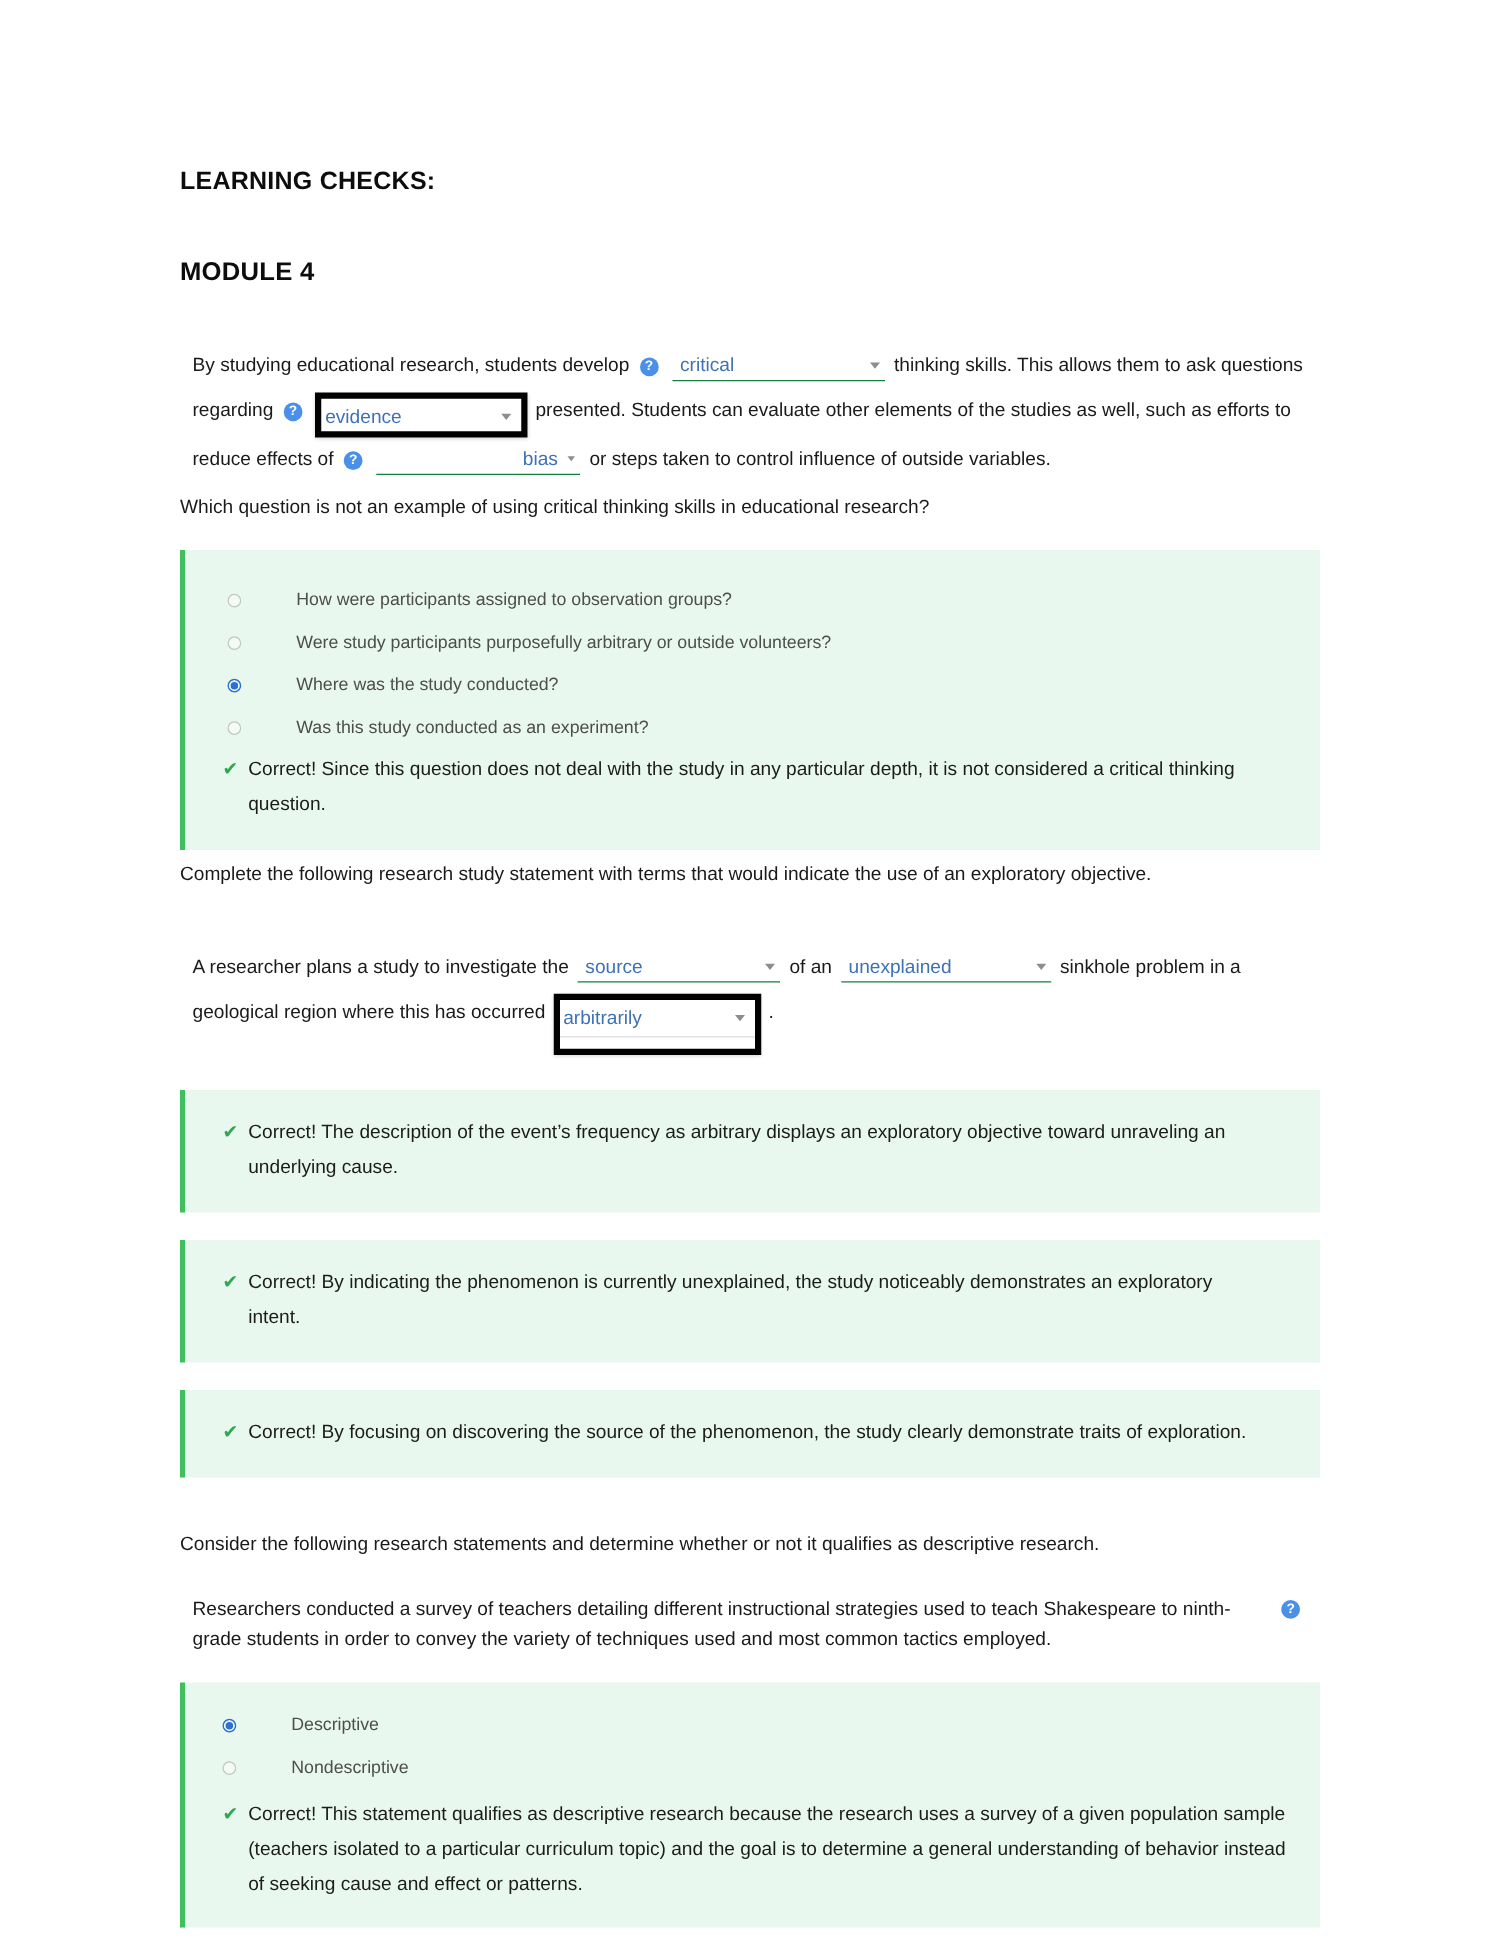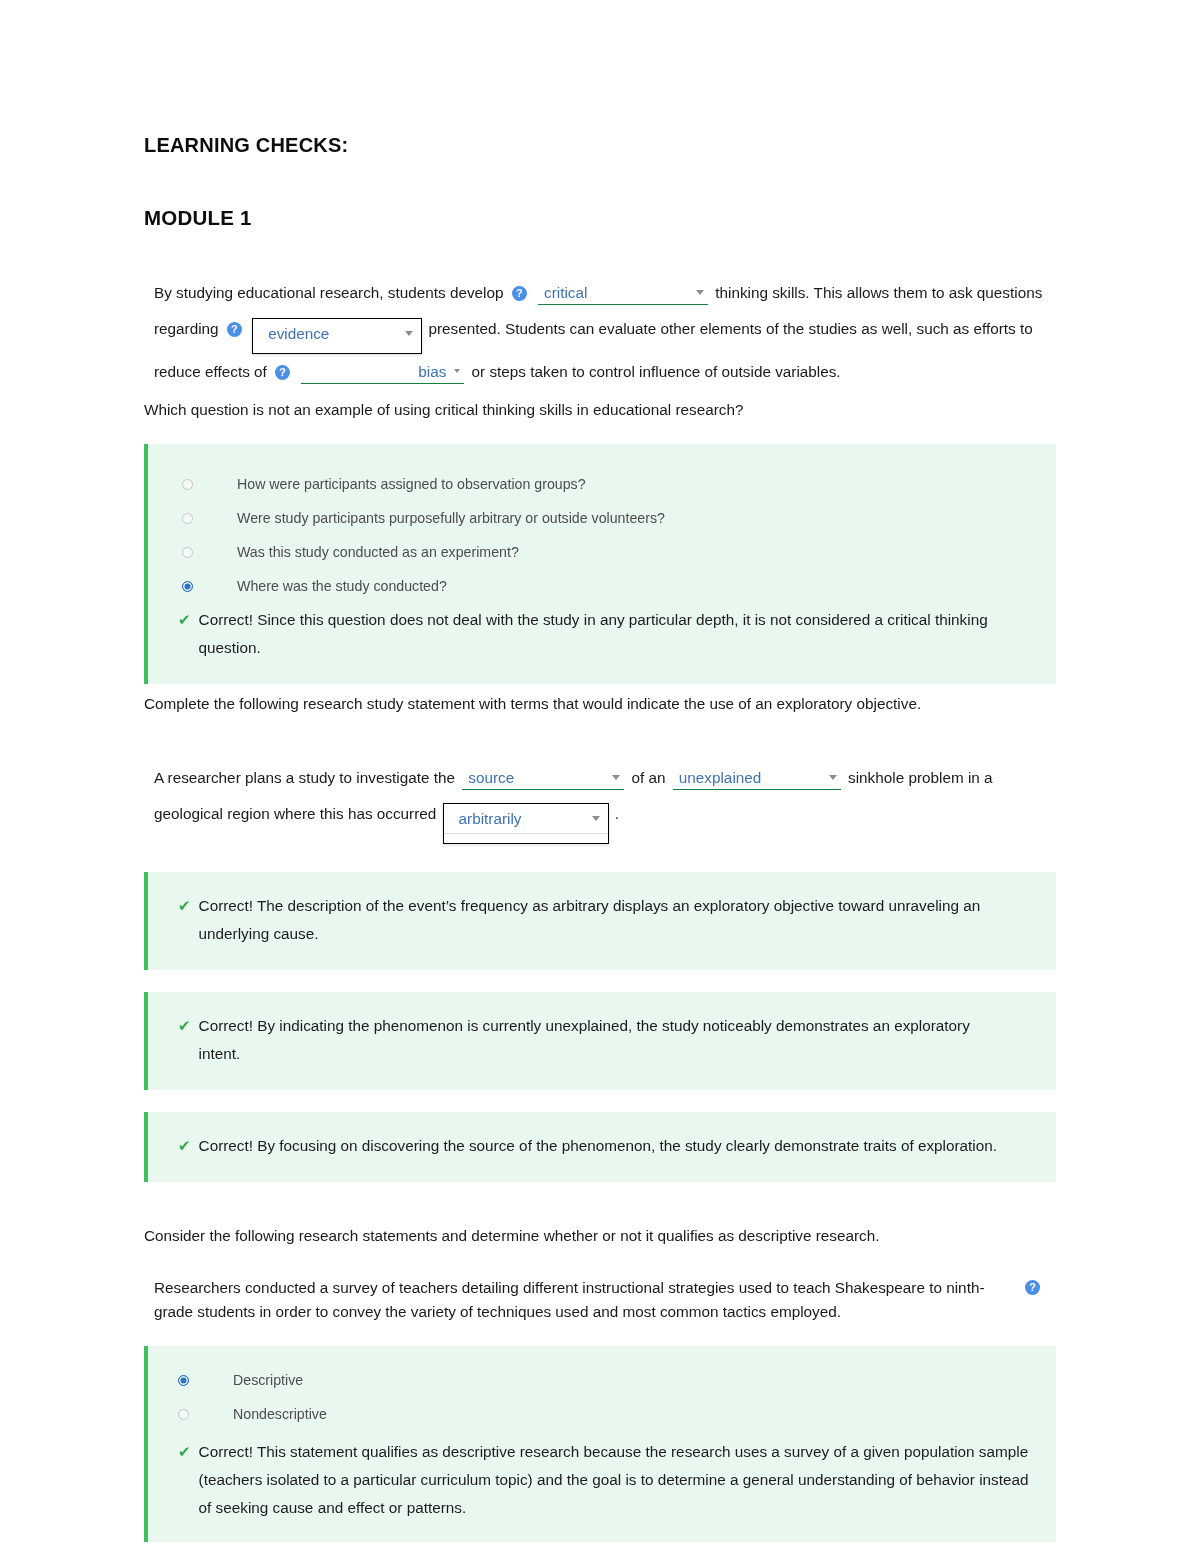--- a/index.html
+++ b/index.html
@@ -108,24 +108,24 @@
     min-width: 120px;
     box-sizing: border-box;
   }
   .dd.underline .caret {
     position: absolute;
     right: 4px;
     top: 8px;
   }
   
   .dd.boxed {
-    border: 1px solid #000000;
+    border: 5px solid #000000;
     background: #ffffff;
     box-shadow: 0 1px 3px rgba(0,0,0,0.16);
-    padding: 5px 26px 5px 15px;
+    padding: 5px 26px 5px 3px;
     color: #3f72b5;
     font-size: 15.3px;
     line-height: 20px;
     margin: 0 2px;
     box-sizing: border-box;
     vertical-align: -5px;
   }
   .dd.boxed .caret {
     position: absolute;
     right: 8px;
@@ -225,21 +225,21 @@
 
   .stmt-wrap { position: relative; margin-top: 28px; }
 </style>
 </head>
 <body>
 
 <div class="page">
   <div class="content">
 
     <h1 class="doc-title">LEARNING CHECKS:</h1>
-    <h2 class="doc-subtitle">MODULE 1</h2>
+    <h2 class="doc-subtitle">MODULE 4</h2>
 
     <div class="fill-para">
       <span>By studying educational research, students develop</span>
       <span class="help-icon">?</span>
       <span class="dd underline dd-critical">
         <span>critical</span>
         <span class="caret"></span>
       </span>
       <span>thinking skills. This allows them to ask questions regarding</span>
       <span class="help-icon">?</span>
@@ -262,26 +262,26 @@
       <div class="opt-list">
         <div class="opt">
           <span class="radio"></span>
           <span>How were participants assigned to observation groups?</span>
         </div>
         <div class="opt">
           <span class="radio"></span>
           <span>Were study participants purposefully arbitrary or outside volunteers?</span>
         </div>
         <div class="opt">
+          <span class="radio checked"></span>
+          <span>Where was the study conducted?</span>
+        </div>
+        <div class="opt">
           <span class="radio"></span>
           <span>Was this study conducted as an experiment?</span>
-        </div>
-        <div class="opt">
-          <span class="radio checked"></span>
-          <span>Where was the study conducted?</span>
         </div>
       </div>
       <div class="feedback">
         <span class="check">✔</span>
         <span class="ftext">Correct! Since this question does not deal with the study in any particular depth, it is not considered a critical thinking question.</span>
       </div>
     </div>
 
     <p class="prompt">Complete the following research study statement with terms that would indicate the use of an exploratory objective.</p>
 

